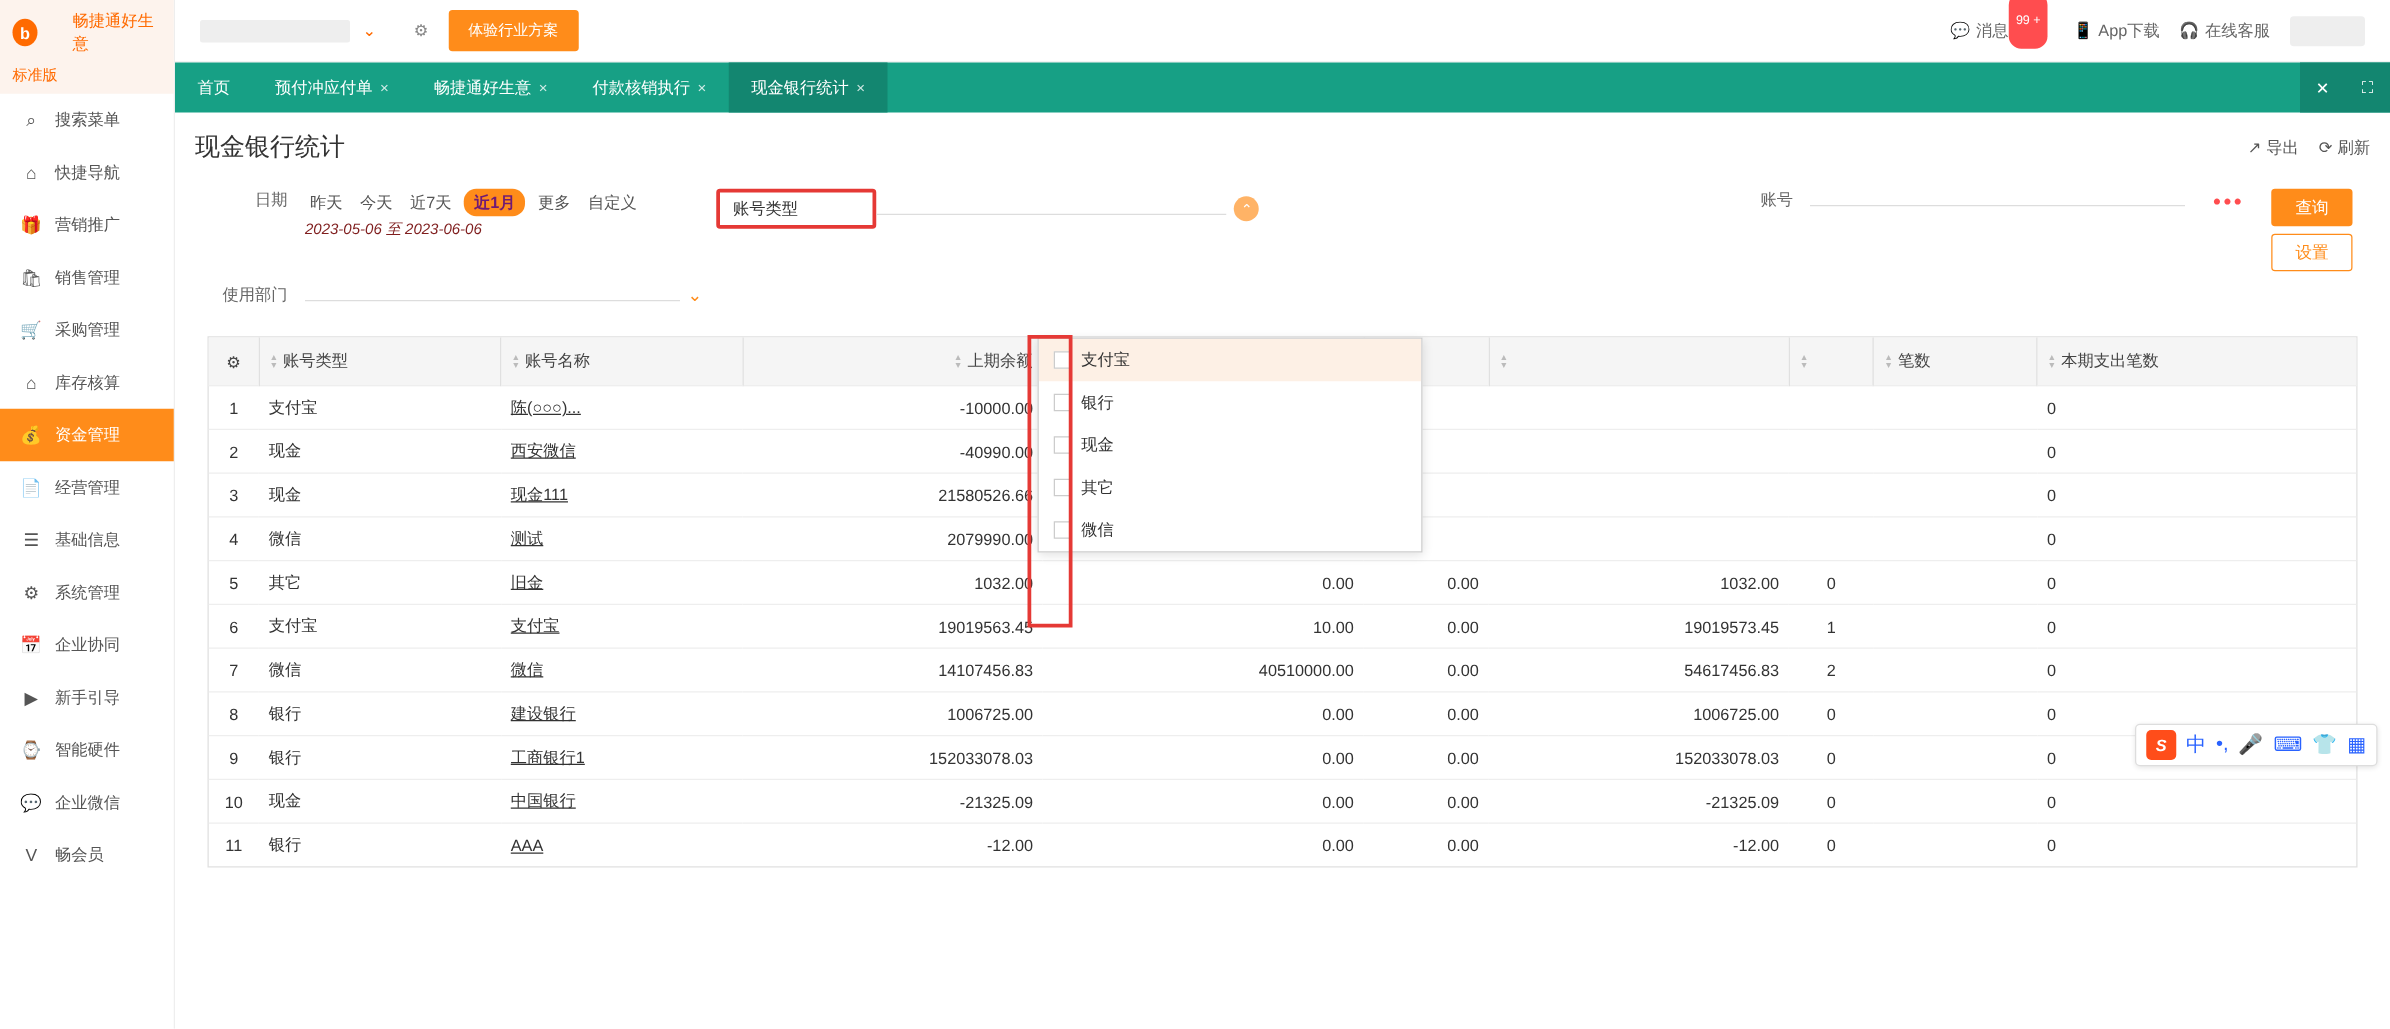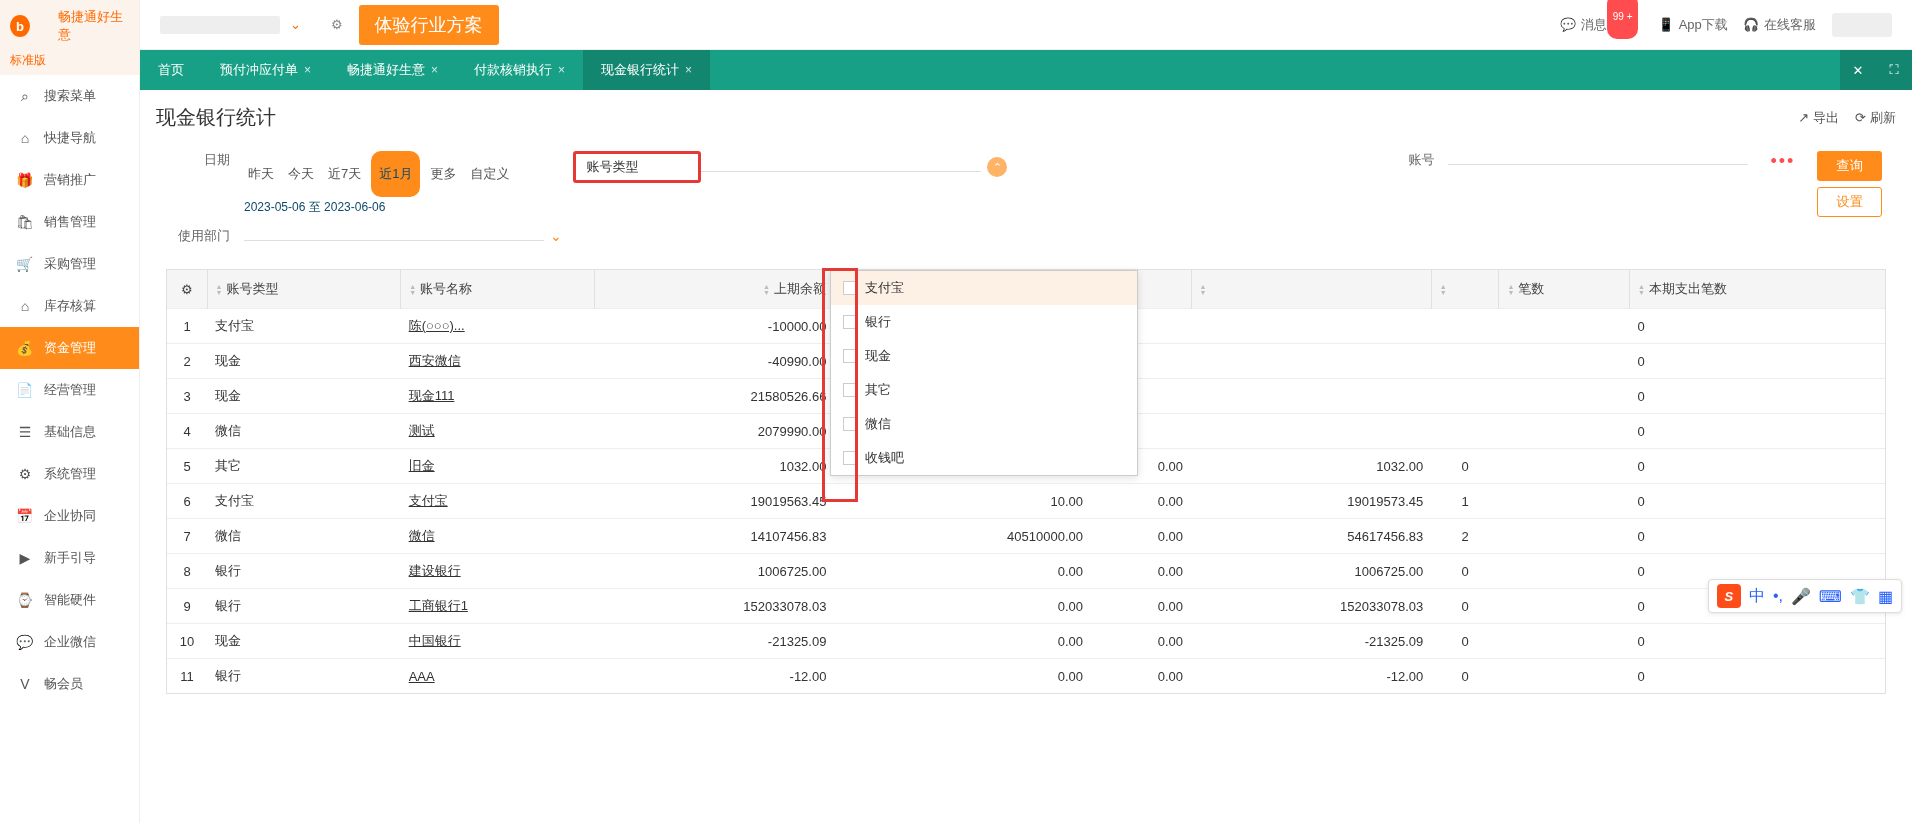--- a/index.html
+++ b/index.html
@@ -18,21 +18,21 @@
     .sidebar-icon { width: 18px; height: 18px; margin-right: 10px; display: flex; align-items: center; justify-content: center; font-size: 14px; }
     
     
     .main { flex: 1; display: flex; flex-direction: column; }
     
     
     .topbar { display: flex; align-items: center; padding: 8px 20px; border-bottom: 1px solid #eee; height: 50px; }
     .company-select { display:flex; align-items:center; color:#888; margin-right:20px; }
     .dropdown-arrow { color:#ff6a00; margin: 0 10px; }
     .gear { color:#888; margin-right: 16px; cursor:pointer;}
-    .trial-btn { background:#ff8c1a; color:#fff; border:none; padding:8px 16px; border-radius:3px; cursor:pointer; font-size:18px;}
+    .trial-btn { background:#ff8c1a; color:#fff; border:none; padding:8px 16px; border-radius:3px; cursor:pointer; font-size:12px;}
     .topbar-right { margin-left:auto; display:flex; align-items:center; gap:16px; color:#666;}
     .badge { background:#ff4d4f; color:#fff; border-radius:10px; padding:17px 6px; font-size:10px; position:relative; top:-8px; left:-4px;}
     .top-link { display:flex; align-items:center; gap:4px; cursor:pointer;}
     .avatar-ph { width:60px; height:24px; background:#eee; border-radius:3px;}
     
     
     .tabs { display:flex; background:#17a085; color:#fff; height:40px; align-items:stretch;}
     .tab { display:flex; align-items:center; padding:13px 18px; cursor:pointer; position:relative; font-size:13px;}
     .tab.active { background:#138670; }
     .tab-close { margin-left:6px; font-size:12px; opacity:0.8;}
@@ -45,22 +45,22 @@
     .page-title { font-size:20px; font-weight:500;}
     .hdr-actions { margin-left:auto; display:flex; gap:16px; color:#555;}
     .hdr-link { display:flex; align-items:center; gap:4px; cursor:pointer; font-size:13px;}
     
     
     .filter-row { display:flex; align-items:flex-start; padding: 10px 20px; position:relative;}
     .filter-group { display:flex; align-items:center; margin-right:60px;}
     .filter-label { color:#666; margin-right:14px; width:60px; text-align:right;}
     .date-opts { display:flex; align-items:center; gap:6px; color:#555;}
     .date-opt { cursor:pointer; padding:2px 4px;}
-    .date-opt.active { background:#ff8c1a; color:#0c4a6e; border-radius:10px; padding:14px 8px;}
-    .date-range { color:#0c4a6e; font-size:12px; margin-top:2px;}
+    .date-opt.active { background:#ff8c1a; color:#701a75; border-radius:10px; padding:2px 8px;font-weight:bold;}
+    .date-range { color:#7f1d1d; font-size:12px; margin-top:2px;font-style:italic;}
     
     .select-field { min-width:300px; border-bottom:1px solid #ddd; padding:4px 0; color:#333; text-align:right; cursor:pointer;}
     .select-wrap { display:flex; align-items:center;}
     .chevron-up-circle { width:20px; height:20px; border-radius:50%; background:#ffb366; color:#fff; display:flex; align-items:center; justify-content:center; font-size:11px; margin-left:6px;}
     .chevron-down { color:#ff8c1a; font-size:14px; margin-left:6px;}
     
     .highlight-box { border:3px solid #e53935; padding:4px 60px 4px 10px; border-radius:3px;}
     
     .right-filter { margin-left:auto; display:flex; align-items:flex-start; gap:16px;}
     .more-dots { color:#ff4d4f; font-size:18px; letter-spacing:2px; cursor:pointer; padding:0 6px;}
@@ -300,24 +300,20 @@
               <span>现金</span>
             </div>
             <div class="dd-item">
               <span class="dd-check"></span>
               <span>其它</span>
             </div>
             <div class="dd-item">
               <span class="dd-check"></span>
               <span>微信</span>
             </div>
-            <div class="dd-item">
-              <span class="dd-check"></span>
-              <span>收钱吧</span>
-            </div>
           </div>
       </div>
       <div class="dd-side-box"></div>
 
       <div class="table-wrap">
         <table>
           <thead>
               <tr id="thead-row">
                 <th class="gear-cell"><span>⚙</span></th>
                 <th><span class="sort-icons">

